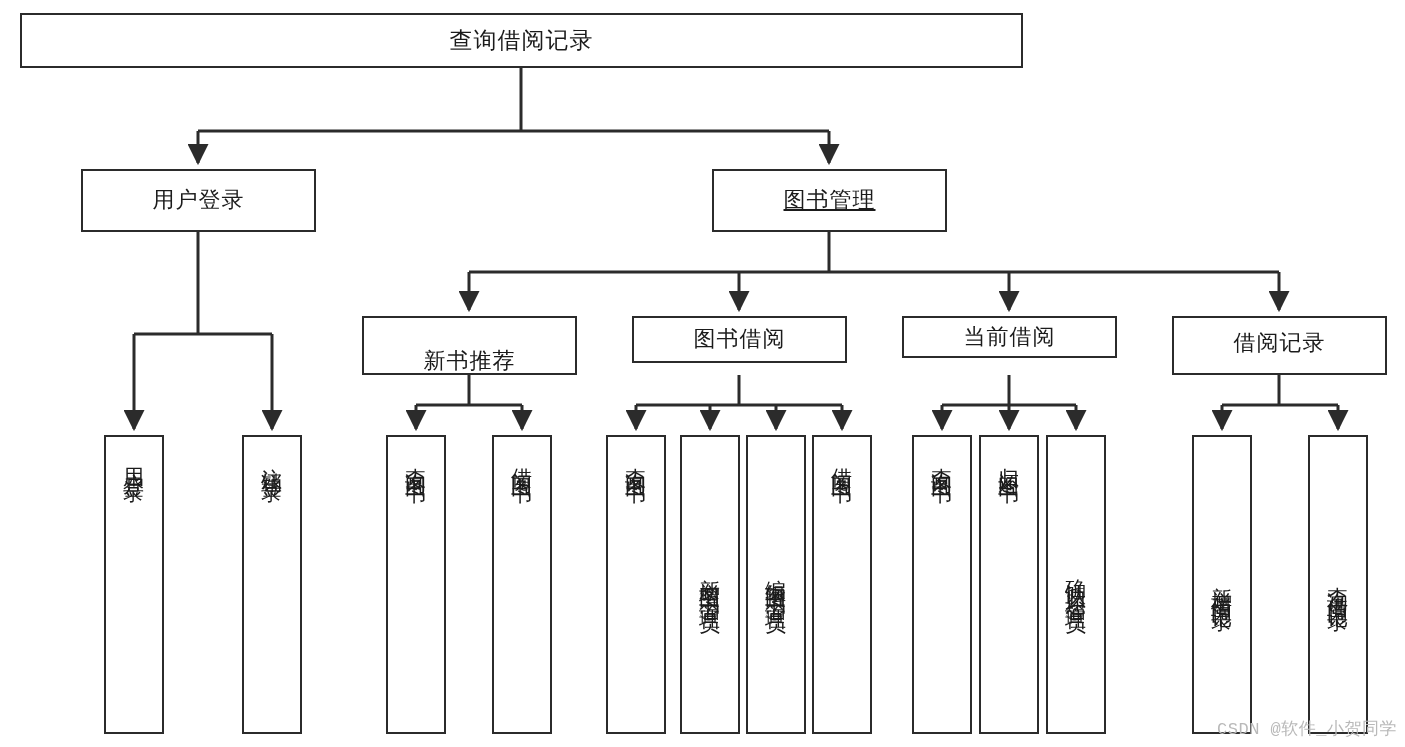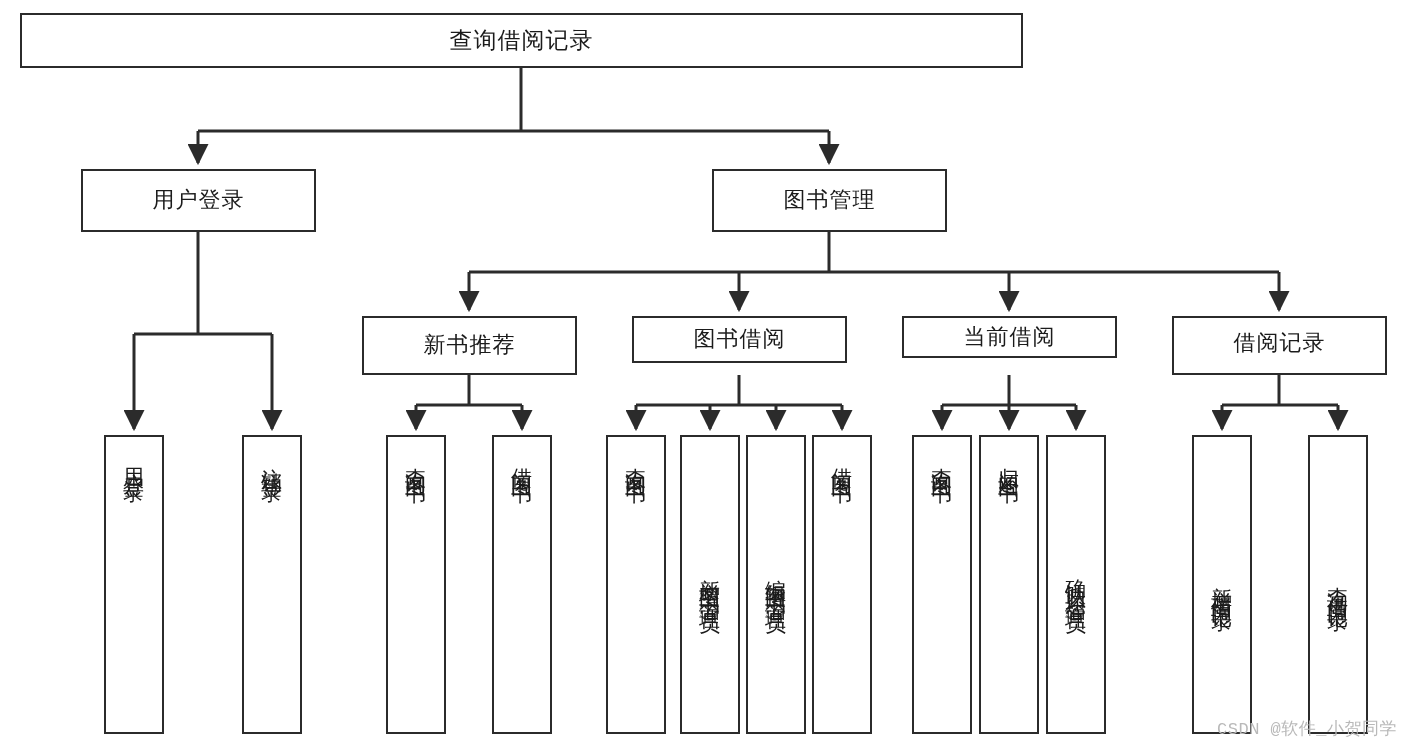--- a/index.html
+++ b/index.html
@@ -112,25 +112,25 @@
     </g>
   </svg>
 
   <div class="node node-h node-root" style="left:20px;top:13px;width:1003px;height:55px;">
     <span>查询借阅记录</span>
   </div>
 
   <div class="node node-h" style="left:81px;top:169px;width:235px;height:63px;">
     <span>用户登录</span>
   </div>
-  <div class="node node-h" style="left:712px;top:169px;width:235px;height:63px;">
+  <div class="node node-h" style="left:712px;top:169px;width:235px;height:63px;text-decoration:underline;">
     <span>图书管理</span>
   </div>
 
-  <div class="node node-h" style="left:362px;top:316px;width:215px;height:59px;">
+  <div class="node node-h" style="left:362px;top:316px;width:215px;height:59px;align-items:flex-end;">
     <span>新书推荐</span>
   </div>
   <div class="node node-h" style="left:632px;top:316px;width:215px;height:47px;">
     <span>图书借阅</span>
   </div>
   <div class="node node-h" style="left:902px;top:316px;width:215px;height:42px;">
     <span>当前借阅</span>
   </div>
   <div class="node node-h" style="left:1172px;top:316px;width:215px;height:59px;font-family:Liberation Mono, monospace;">
     <span>借阅记录</span>

